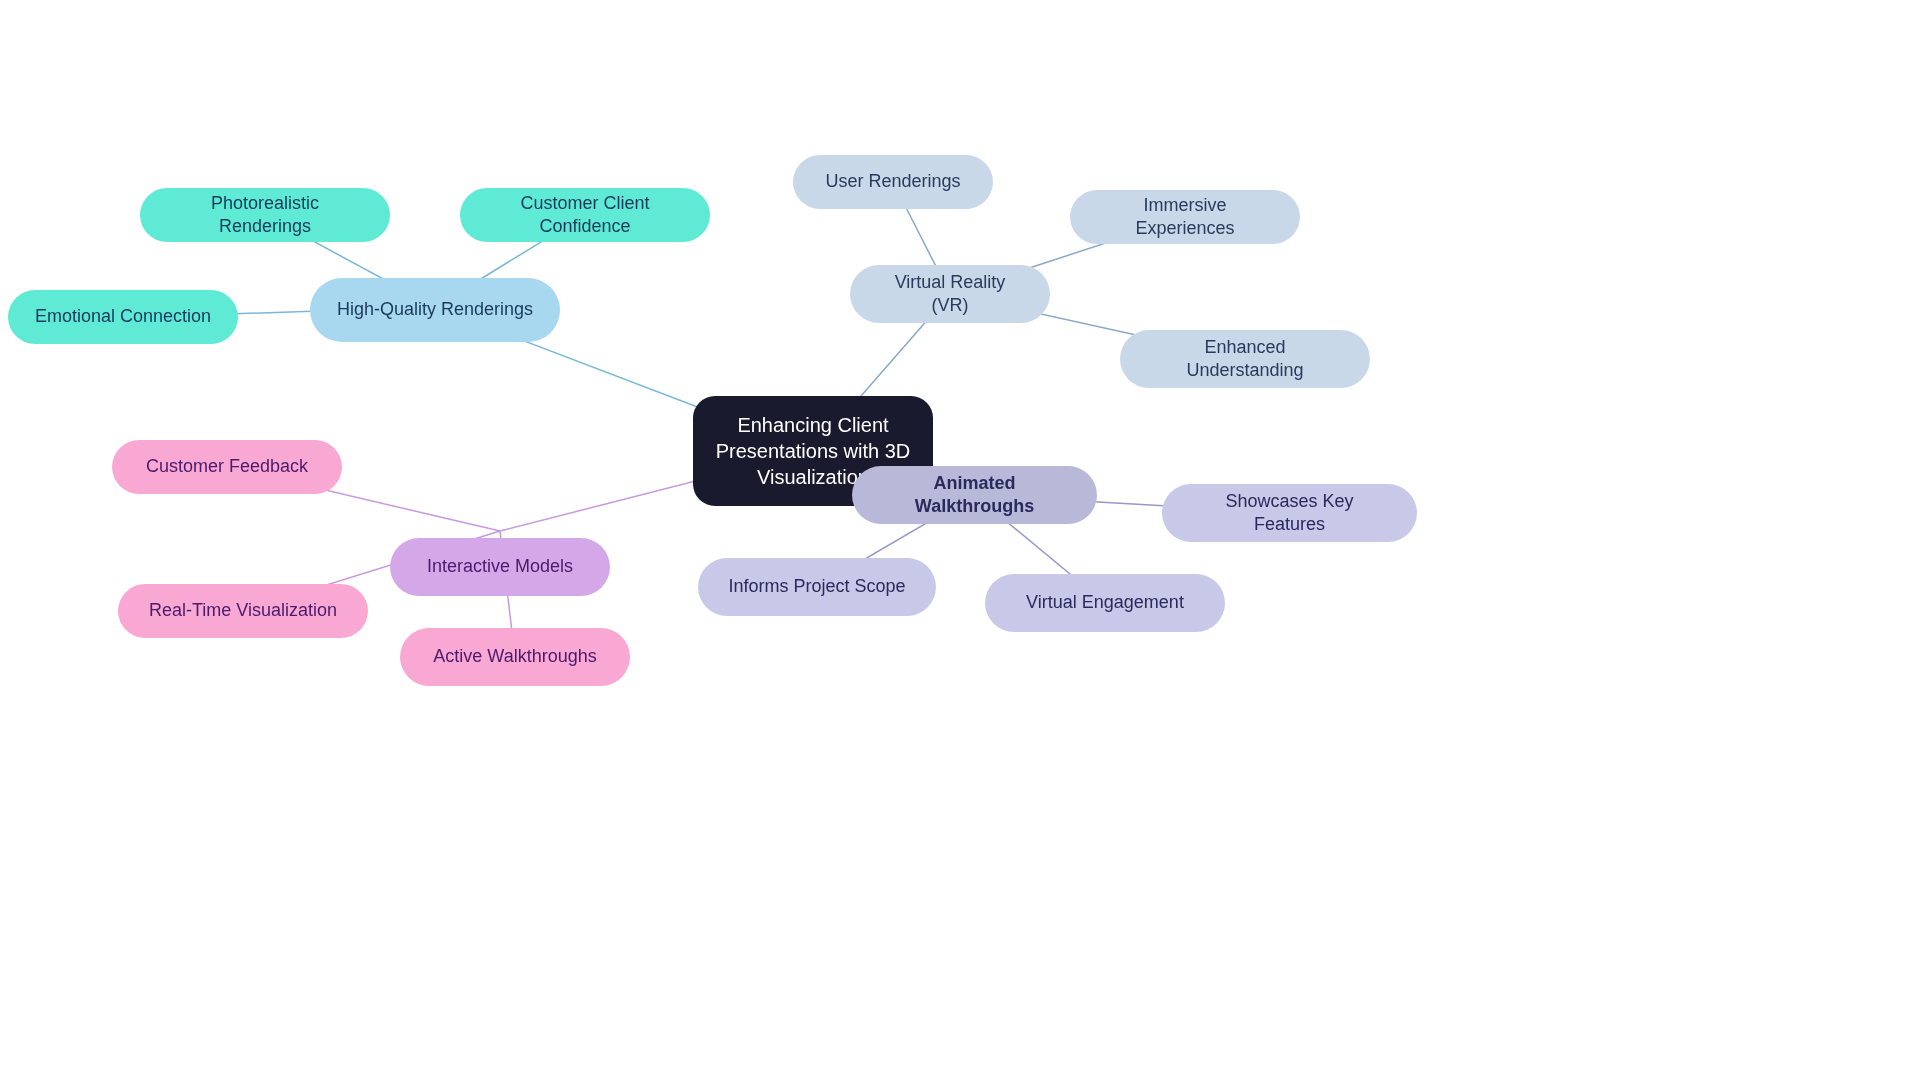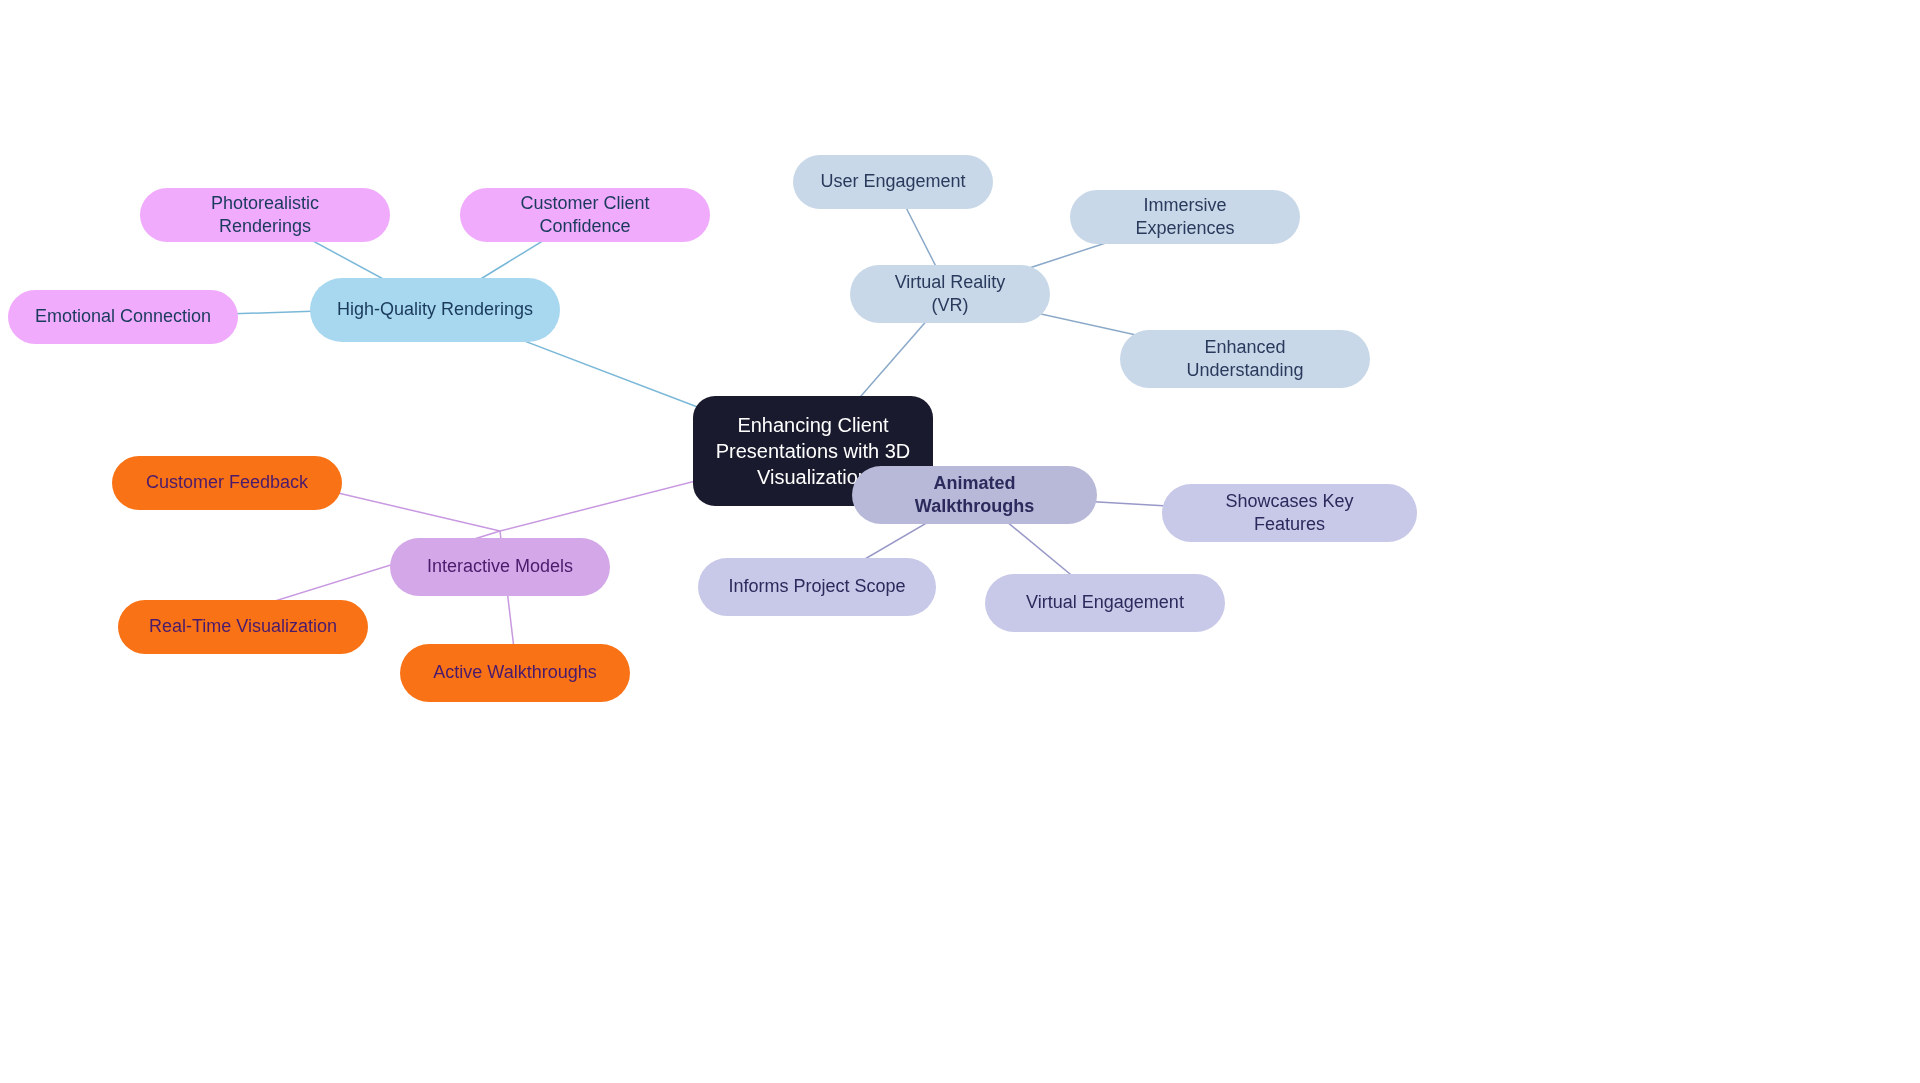--- a/index.html
+++ b/index.html
@@ -35,36 +35,35 @@
     .node-center {
       background: #1a1a2e;
       color: #ffffff;
       font-size: 20px;
       border-radius: 22px;
       width: 240px;
       height: 110px;
       padding: 16px 22px;
     }
     .node-blue {
-      background: #f0abfc;
+      background: #5eead4;
       color: #1a3a5c;
       border: none;
     }
     .node-blue-mid {
       background: #a8d8f0;
       color: #1a3a5c;
     }
     .node-gray-blue {
       background: #c8d8e8;
       color: #2a3a5c;
     }
     .node-purple {
-      background: #f97316;
+      background: #f9a8d4;
       color: #4a1a6c;
-      margin-top: 16px;
     }
     .node-purple-mid {
       background: #d4a8e8;
       color: #4a1a6c;
     }
     .node-lavender {
       background: #c8c8e8;
       color: #2a2a5c;
     }
     .node-lavender-mid {
@@ -96,21 +95,21 @@
 
 <div class="node node-center" id="node-center" style="left: 693px; top: 396px; width: 240px; height: 110px;">Enhancing Client
 Presentations with 3D
 Visualization</div>
 
 <div id="nodes-container">
     <div class="node node-blue" id="node-photorealistic" style="left: 140px; top: 188px; width: 250px; height: 54px;">Photorealistic Renderings</div>
     <div class="node node-blue" id="node-fosters" style="left: 460px; top: 188px; width: 250px; height: 54px;">Customer Client Confidence</div>
     <div class="node node-blue-mid" id="node-high-quality" style="left: 310px; top: 278px; width: 250px; height: 64px;">High-Quality Renderings</div>
     <div class="node node-blue" id="node-emotional" style="left: 8px; top: 290px; width: 230px; height: 54px;">Emotional Connection</div>
-    <div class="node node-gray-blue" id="node-user-engagement" style="left: 793px; top: 155px; width: 200px; height: 54px;">User Engagement</div>
+    <div class="node node-gray-blue" id="node-user-engagement" style="left: 793px; top: 155px; width: 200px; height: 54px;">User Renderings</div>
     <div class="node node-gray-blue" id="node-immersive" style="left: 1070px; top: 190px; width: 230px; height: 54px;">Immersive Experiences</div>
     <div class="node node-gray-blue" id="node-virtual-reality" style="left: 850px; top: 265px; width: 200px; height: 58px;">Virtual Reality (VR)</div>
     <div class="node node-gray-blue" id="node-enhanced" style="left: 1120px; top: 330px; width: 250px; height: 58px;">Enhanced Understanding</div>
     <div class="node node-purple" id="node-customer-feedback" style="left: 112px; top: 440px; width: 230px; height: 54px;">Customer Feedback</div>
     <div class="node node-purple-mid" id="node-interactive" style="left: 390px; top: 502px; width: 220px; height: 58px; margin-top: 36px;">Interactive Models</div>
     <div class="node node-purple" id="node-real-time" style="left: 118px; top: 584px; width: 250px; height: 54px;">Real-Time Visualization</div>
     <div class="node node-purple" id="node-active" style="left: 400px; top: 628px; width: 230px; height: 58px;">Active Walkthroughs</div>
     <div class="node node-lavender-mid" id="node-animated" style="left: 852px; top: 466px; width: 245px; height: 58px; font-weight: bold;">Animated Walkthroughs</div>
     <div class="node node-lavender" id="node-showcases" style="left: 1162px; top: 484px; width: 255px; height: 58px;">Showcases Key Features</div>
     <div class="node node-lavender" id="node-informs" style="left: 698px; top: 558px; width: 238px; height: 58px;">Informs Project Scope</div>

